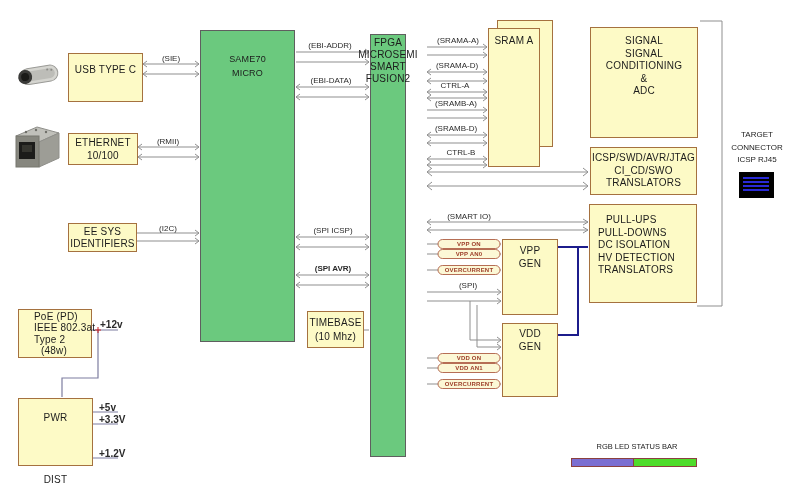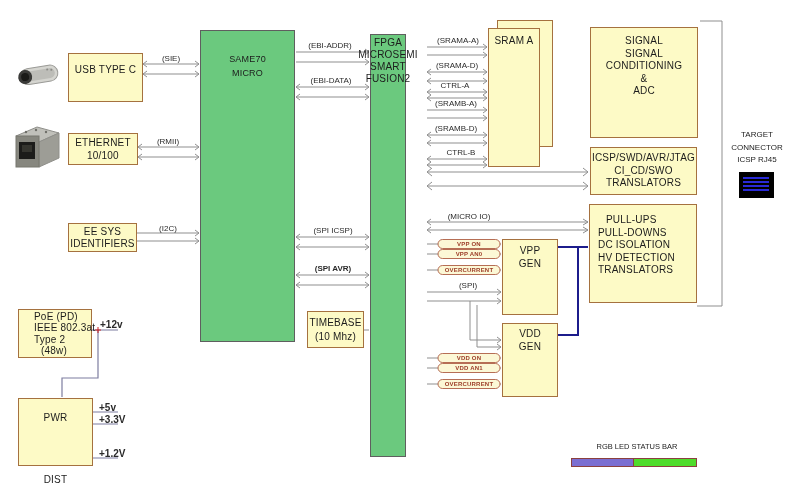--- a/index.html
+++ b/index.html
@@ -193,21 +193,21 @@
   <span class="buslbl" style="left:299px;top:41px;width:62px;">(EBI-ADDR)</span>
   <span class="buslbl" style="left:300px;top:76px;width:62px;">(EBI-DATA)</span>
   <span class="buslbl" style="left:304px;top:226px;width:58px;">(SPI ICSP)</span>
   <span class="buslbl" style="left:307px;top:264px;width:52px;font-weight:bold;">(SPI AVR)</span>
   <span class="buslbl" style="left:432px;top:36px;width:52px;">(SRAMA-A)</span>
   <span class="buslbl" style="left:431px;top:61px;width:52px;">(SRAMA-D)</span>
   <span class="buslbl" style="left:434px;top:81px;width:42px;">CTRL-A</span>
   <span class="buslbl" style="left:430px;top:99px;width:52px;">(SRAMB-A)</span>
   <span class="buslbl" style="left:430px;top:124px;width:52px;">(SRAMB-D)</span>
   <span class="buslbl" style="left:440px;top:148px;width:42px;">CTRL-B</span>
-  <span class="buslbl" style="left:440px;top:212px;width:58px;">(MICRO IO)</span>
+  <span class="buslbl" style="left:440px;top:212px;width:58px;">(SMART IO)</span>
   <span class="buslbl" style="left:452px;top:281px;width:32px;">(SPI)</span>
 
   <span class="cap" style="top:240px;">VPP ON</span>
   <span class="cap" style="top:250px;">VPP AN0</span>
   <span class="cap" style="top:266px;">OVERCURRENT</span>
   <span class="cap" style="top:354px;">VDD ON</span>
   <span class="cap" style="top:364px;">VDD AN1</span>
   <span class="cap" style="top:380px;">OVERCURRENT</span>
 
   <span class="pwrlbl" style="left:100px;top:319px;">+12v</span>

